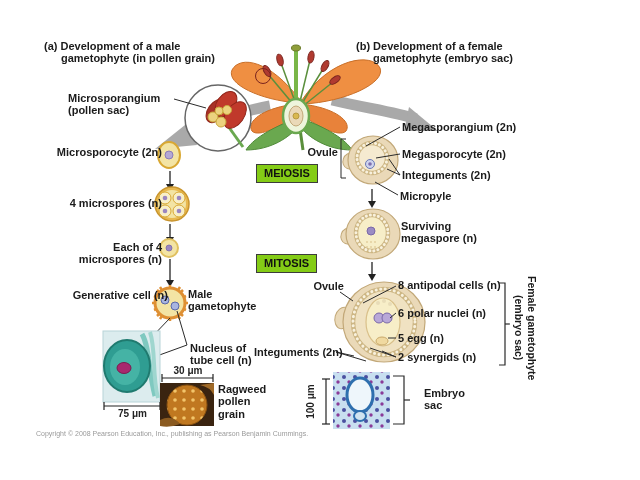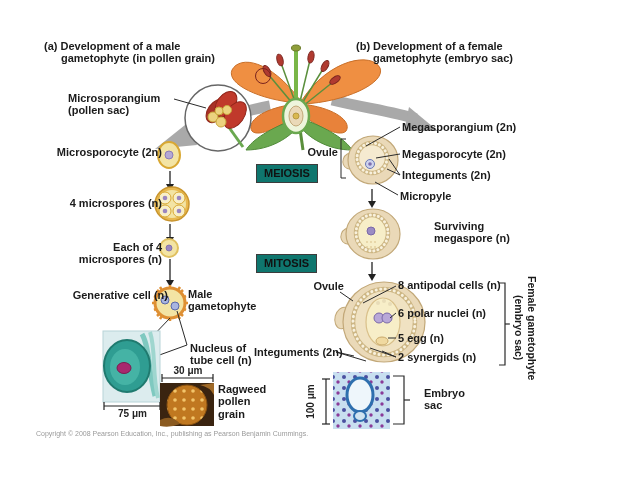--- a/index.html
+++ b/index.html
@@ -2,21 +2,21 @@
 <html><head>
 <meta charset="utf-8">
 <style>
   html,body{margin:0;padding:0;background:#fff;}
   .canvas{position:relative;width:640px;height:480px;background:#ffffff;overflow:hidden;
           font-family:"Liberation Sans",sans-serif;}
   .lbl{position:absolute;font-size:11px;font-weight:bold;color:#1b1b1b;line-height:1.12;
        white-space:pre-line;}
   .r{text-align:right;}
   .hang{padding-left:17px;text-indent:-17px;white-space:normal;}
-  .procbox{position:absolute;background:#0f766e;border:1.5px solid #3c3c3c;
+  .procbox{position:absolute;background:#84cc16;border:1.5px solid #3c3c3c;
            padding:2px 7px 3px 7px;font-size:11px;font-weight:bold;color:#111;}
   .scale{position:absolute;font-size:10px;font-weight:bold;color:#222;text-align:center;}
   .vert{position:absolute;writing-mode:vertical-rl;font-size:10.5px;font-weight:bold;
         color:#1b1b1b;white-space:pre-line;line-height:1.25;text-align:center;}
   .rot90ccw{transform:rotate(-90deg);transform-origin:center center;}
   .copyright{position:absolute;font-size:7px;font-weight:normal;color:#9a9a9a;}
   svg{position:absolute;left:0;top:0;}
 </style>
 </head>
 <body>
@@ -275,21 +275,21 @@
 grain</div>
 
 <div class="procbox" style="left:256px;top:164px;">MEIOSIS</div>
 <div class="procbox" style="left:256px;top:254px;">MITOSIS</div>
 
 <div class="lbl r" style="left:300px;top:146px;width:38px;">Ovule</div>
 <div class="lbl" style="left:402px;top:121px;">Megasporangium (2n)</div>
 <div class="lbl" style="left:402px;top:148px;">Megasporocyte (2n)</div>
 <div class="lbl" style="left:402px;top:169px;">Integuments (2n)</div>
 <div class="lbl" style="left:400px;top:190px;">Micropyle</div>
-<div class="lbl" style="left:424px;top:220px;padding-left:10px;">Surviving
+<div class="lbl" style="left:401px;top:220px;">Surviving
 megaspore (n)</div>
 <div class="lbl r" style="left:306px;top:280px;width:38px;">Ovule</div>
 <div class="lbl" style="left:398px;top:279px;">8 antipodal cells (n)</div>
 <div class="lbl" style="left:398px;top:307px;">6 polar nuclei (n)</div>
 <div class="lbl" style="left:398px;top:332px;">5 egg (n)</div>
 <div class="lbl" style="left:398px;top:351px;">2 synergids (n)</div>
 <div class="lbl" style="left:254px;top:346px;">Integuments (2n)</div>
 <div class="vert" style="left:512px;top:262px;height:132px;">Female gametophyte
 (embryo sac)</div>
 <div class="lbl" style="left:412px;top:387px;margin-left:12px;">Embryo

